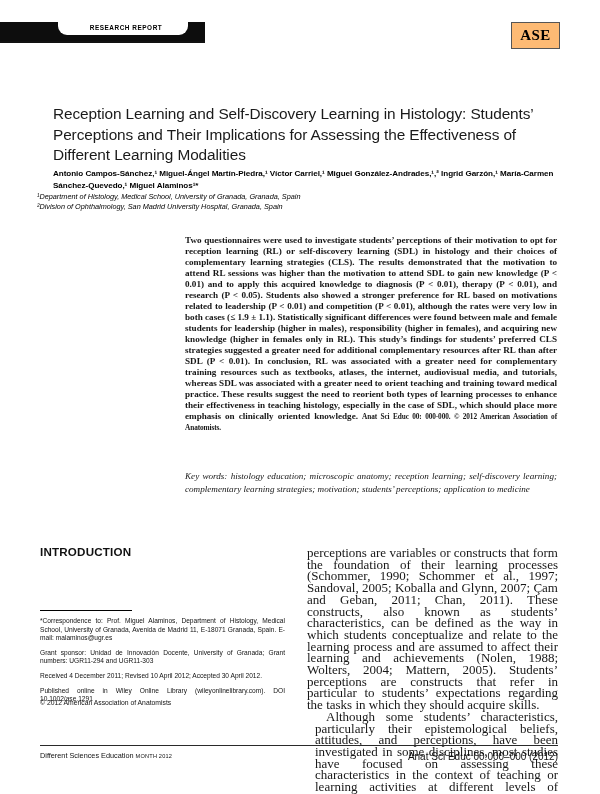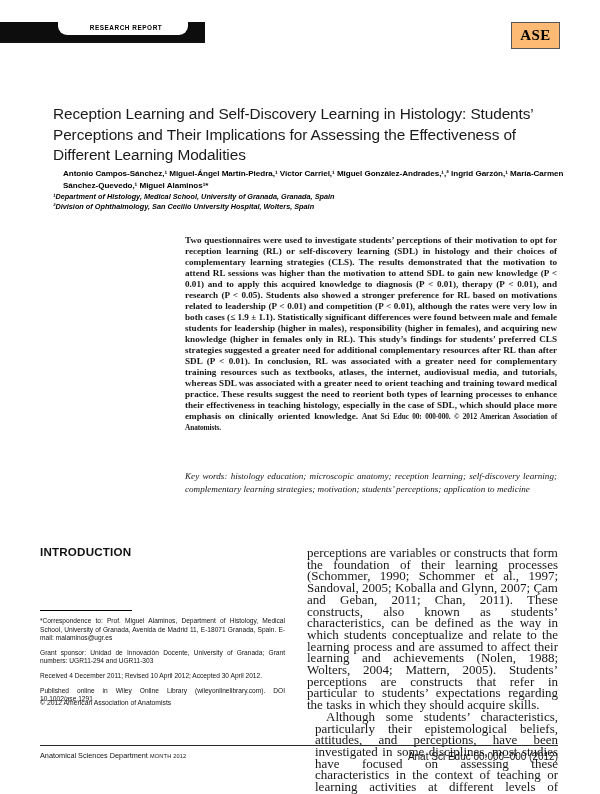--- a/index.html
+++ b/index.html
@@ -91,42 +91,41 @@
     font-size: 15.4px;
     font-weight: normal;
     line-height: 20.5px;
     color: #1a1a1a;
     letter-spacing: -0.1px;
   }
 
   
   .authors {
     position: absolute;
-    left: 63px;
+    left: 53px;
     top: 168px;
     width: 505px;
     font-family: "Liberation Sans", sans-serif;
     font-size: 8.1px;
     font-weight: bold;
     line-height: 11.6px;
     color: #000;
     letter-spacing: -0.05px;
   }
 
   .affiliations {
     position: absolute;
-    left: 53px;
+    left: 37px;
     top: 192px;
     width: 505px;
     font-family: "Liberation Sans", sans-serif;
     font-style: italic;
     font-size: 7.3px;
     line-height: 10.4px;
     color: #000;
-    font-weight: bold;
   }
   .aff-line { display: block; }
 
   
   .abstract {
     position: absolute;
     left: 185px;
     top: 235px;
     width: 372px;
     font-size: 9.15px;
@@ -258,21 +257,21 @@
 <div class="ase-logo">
   <span>ASE</span>
 </div>
 
 <div class="title">Reception Learning and Self-Discovery Learning in Histology: Students’ Perceptions and Their Implications for Assessing the Effectiveness of Different Learning Modalities</div>
 
 <div class="authors">Antonio Campos-Sánchez,¹ Miguel-Ángel Martín-Piedra,¹ Víctor Carriel,¹ Miguel González-Andrades,¹,² Ingrid Garzón,¹ María-Carmen Sánchez-Quevedo,¹ Miguel Alaminos¹*</div>
 
 <div class="affiliations">
   <span class="aff-line">¹Department of Histology, Medical School, University of Granada, Granada, Spain</span>
-  <span class="aff-line">²Division of Ophthalmology, San Cecilio University Hospital, Wolters, Spain</span>
+  <span class="aff-line">²Division of Ophthalmology, San Madrid University Hospital, Granada, Spain</span>
 </div>
 
 <div class="abstract">
   <span>Two questionnaires were used to investigate students’ perceptions of their motivation to opt for reception learning (RL) or self-discovery learning (SDL) in histology and their choices of complementary learning strategies (CLS). The results demonstrated that the motivation to attend RL sessions was higher than the motivation to attend SDL to gain new knowledge (P &lt; 0.01) and to apply this acquired knowledge to diagnosis (P &lt; 0.01), therapy (P &lt; 0.01), and research (P &lt; 0.05). Students also showed a stronger preference for RL based on motivations related to leadership (P &lt; 0.01) and competition (P &lt; 0.01), although the rates were very low in both cases (≤ 1.9 ± 1.1). Statistically significant differences were found between male and female students for leadership (higher in males), responsibility (higher in females), and acquiring new knowledge (higher in females only in RL). This study’s findings for students’ preferred CLS strategies suggested a greater need for additional complementary resources after RL than after SDL (P &lt; 0.01). In conclusion, RL was associated with a greater need for complementary training resources such as textbooks, atlases, the internet, audiovisual media, and tutorials, whereas SDL was associated with a greater need to orient teaching and training toward medical practice. These results suggest the need to reorient both types of learning processes to enhance their effectiveness in teaching histology, especially in the case of SDL, which should place more emphasis on clinically oriented knowledge.</span>
   <span class="cite-small">Anat Sci Educ 00: 000-000. © 2012 American Association of Anatomists.</span>
 </div>
 
 <div class="keywords">
   <span class="kw-label">Key words:</span>
   <span>histology education; microscopic anatomy; reception learning; self-discovery learning; complementary learning strategies; motivation; students’ perceptions; application to medicine</span>
@@ -293,16 +292,16 @@
 
 <div class="copyright">© 2012 American Association of Anatomists</div>
 
 <div class="col-right">
   <p class="body-text">perceptions are variables or constructs that form the foundation of their learning processes (Schommer, 1990; Schommer et al., 1997; Sandoval, 2005; Koballa and Glynn, 2007; Çam and Geban, 2011; Chan, 2011). These constructs, also known as students’ characteristics, can be defined as the way in which students conceptualize and relate to the learning process and are assumed to affect their learning and achievements (Nolen, 1988; Wolters, 2004; Mattern, 2005). Students’ perceptions are constructs that refer in particular to students’ expectations regarding the tasks in which they should acquire skills.</p>
   <p class="body-text">Although some students’ characteristics, particularly their epistemological beliefs, attitudes, and perceptions, have been investigated in some disciplines, most studies have focused on assessing these characteristics in the context of teaching or learning activities at different levels of education or other aspects of science learning (Schommer, 1990; Schommer</p>
 </div>
 
 <div class="footer-rule"></div>
 <div class="footer-left">
-  <span>Anatomical Sciences Department</span>
+  <span>Different Sciences Education</span>
   <span class="smallcaps">MONTH 2012</span>
 </div>
 <div class="footer-right">Anat Sci Educ 00:000–000 (2012)</div>
 
 </body></html>

